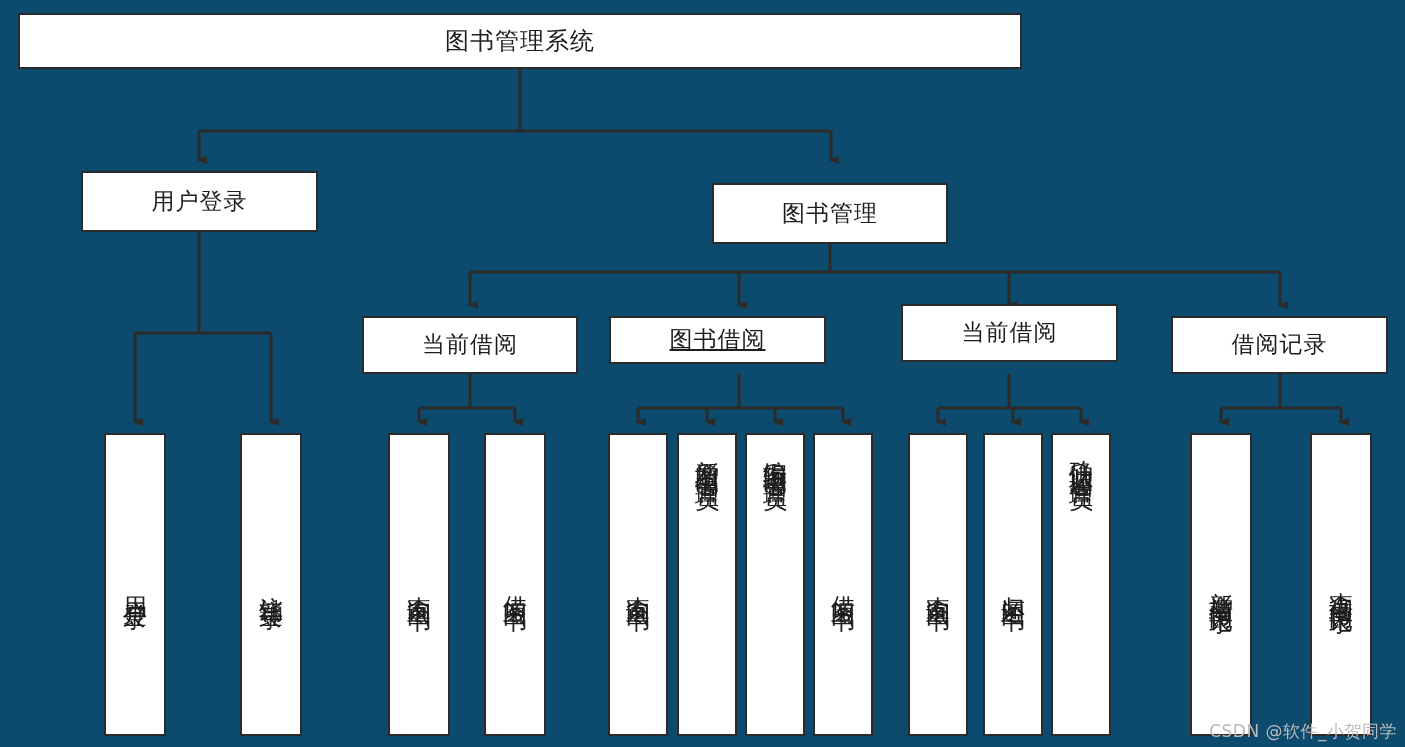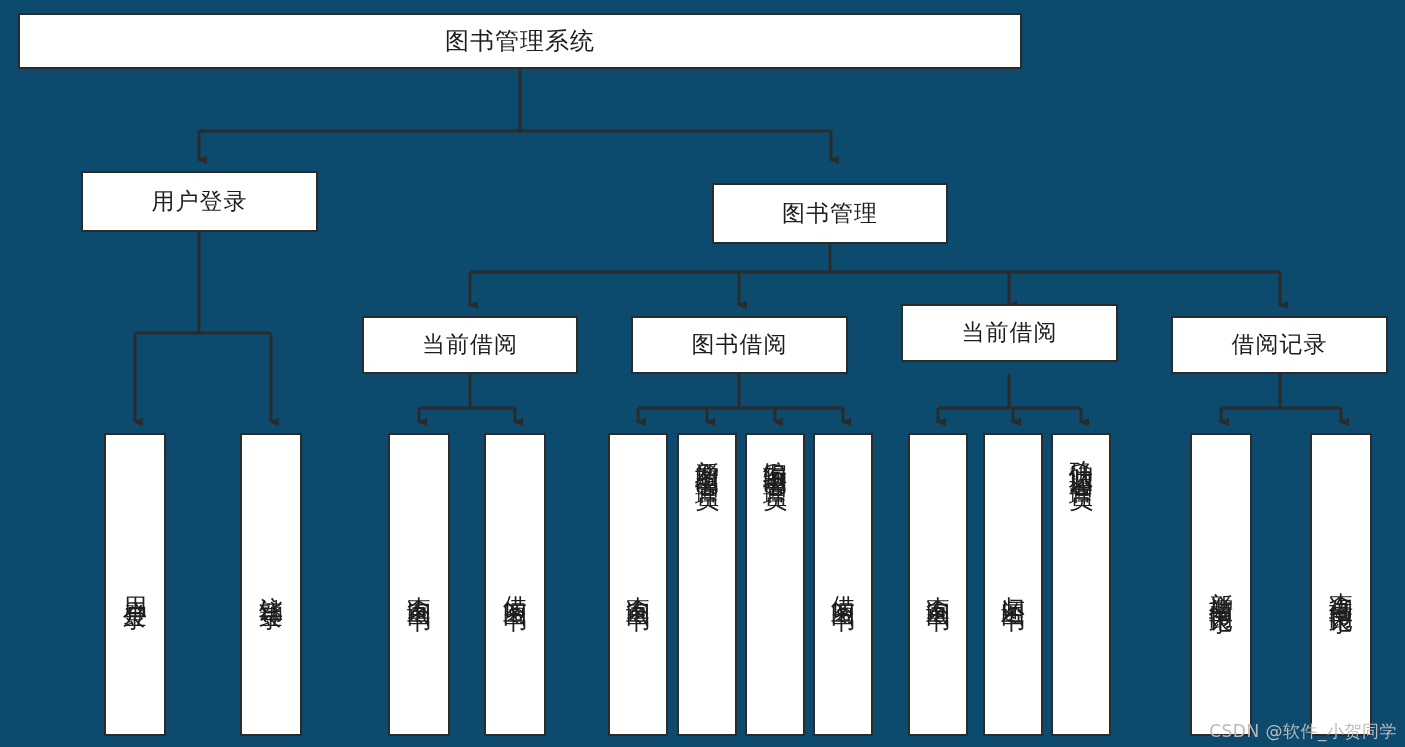--- a/index.html
+++ b/index.html
@@ -139,21 +139,21 @@
   </div>
 
   <div class="node node-h" style="left:712px; top:171px; width:236px; height:61px;margin-top:12px;">
     <span>图书管理</span>
   </div>
 
   <div class="node node-h" style="left:362px; top:316px; width:216px; height:58px;">
     <span>当前借阅</span>
   </div>
 
-  <div class="node node-h" style="left:631px; top:316px; width:217px; height:58px;">
+  <div class="node node-h" style="left:609px; top:316px; width:217px; height:48px;text-decoration:underline;">
     <span>图书借阅</span>
   </div>
 
   <div class="node node-h" style="left:901px; top:304px; width:217px; height:58px;">
     <span>当前借阅</span>
   </div>
 
   <div class="node node-h" style="left:1171px; top:316px; width:217px; height:58px;">
     <span>借阅记录</span>
   </div>

